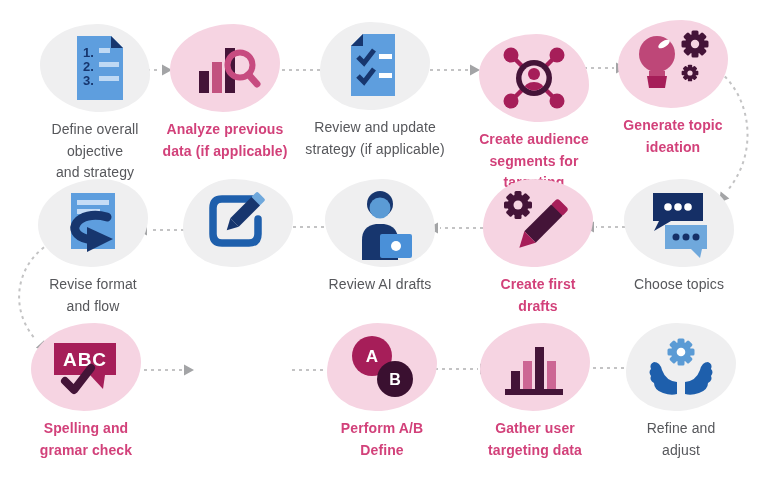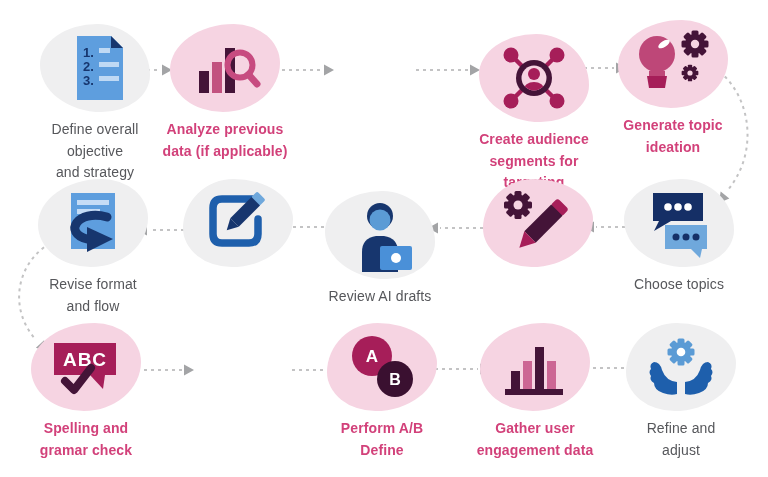--- a/index.html
+++ b/index.html
@@ -15,21 +15,21 @@
   .rB{border-radius:58% 42% 52% 48%/52% 44% 56% 48%;}
   .rC{border-radius:46% 54% 56% 44%/56% 46% 54% 44%;}
   .icon{position:absolute;left:50%;top:50%;transform:translate(-50%,-50%);overflow:visible;}
   .icon.offR{transform:translate(calc(-50% + 6px),-50%);}
   .label{margin-top:4px;font-size:14px;line-height:21.5px;white-space:pre-line;letter-spacing:.1px;}
   .label.default{color:#56575B;font-weight:500;}
   .label.accent{color:#D2417A;font-weight:700;text-align:center;}
   
   .p11{left:95px;top:21px}.p12{left:225px;top:21px}.p13{left:375px;top:19px}
   .p14{left:534px;top:31px}.p15{left:673px;top:17px}
-  .p21{left:93px;top:176px}.p22{left:238px;top:176px}.p23{left:380px;top:188px}
+  .p21{left:93px;top:176px}.p22{left:238px;top:176px}.p23{left:380px;top:176px}
   .p24{left:538px;top:176px}.p25{left:679px;top:176px}
   .p31{left:86px;top:320px}.p32{left:245px;top:320px}.p33{left:382px;top:320px}
   .p34{left:535px;top:320px}.p35{left:681px;top:320px}
   svg text{font-family:"Liberation Sans",sans-serif;}
 </style>
 </head>
 <body>
 
 <div class="canvas">
 
@@ -95,20 +95,35 @@
         <rect x="25" y="27" width="10" height="31" fill="#C2527F"></rect>
         <rect x="38" y="13" width="10" height="45" fill="#441438"></rect>
         <circle cx="53" cy="30" r="12.5" fill="none" stroke="#C74B80" stroke-width="6"></circle>
         <line x1="61.5" y1="39.5" x2="70" y2="49" stroke="#C74B80" stroke-width="7" stroke-linecap="round"></line>
       </svg>
     </div>
     <div class="label accent">Analyze previous
 data (if applicable)</div>
   </div>
 
+  <div class="cell p13">
+    <div class="figure">
+      <div class="blob gray rC"></div>
+      <svg class="icon" width="76" height="76" viewBox="0 0 76 76">
+        <path d="M26 6 H58 V68 H14 V18 Z" fill="#5E9EDE"></path>
+        <path d="M26 6 L26 18 L14 18 Z" fill="#17366E"></path>
+        <polyline points="21,29 27,35 37,22" stroke="#17366E" stroke-width="5" fill="none"></polyline>
+        <rect x="42" y="26" width="13" height="5" fill="#FFFFFF"></rect>
+        <polyline points="21,48 27,54 37,41" stroke="#17366E" stroke-width="5" fill="none"></polyline>
+        <rect x="42" y="45" width="13" height="5" fill="#FFFFFF"></rect>
+      </svg>
+    </div>
+    <div class="label default">Review and update
+strategy (if applicable)</div>
+  </div>
 
   <div class="cell p14">
     <div class="figure">
       <div class="blob pink rA"></div>
       <svg class="icon" width="80" height="80" viewBox="0 0 80 80">
         <g stroke="#A61E59" stroke-width="4.5">
           <line x1="40" y1="40" x2="17" y2="17"></line>
             <line x1="40" y1="40" x2="63" y2="17"></line>
           <line x1="40" y1="40" x2="17" y2="63"></line>
             <line x1="40" y1="40" x2="63" y2="63"></line>
@@ -224,20 +239,22 @@
           </g>
           <circle r="4.5" fill="#F6D4E2"></circle>
         </g>
         <g transform="translate(44,42) rotate(45)">
           <rect x="-8" y="-30" width="16" height="10" rx="3" fill="#A61E59"></rect>
           <rect x="-8" y="-21" width="16" height="38" fill="#441438"></rect>
           <polygon points="-8,17 8,17 0,32" fill="#A61E59"></polygon>
         </g>
       </svg>
     </div>
+    <div class="label accent">Create first
+drafts</div>
   </div>
 
   <div class="cell p25">
     <div class="figure">
       <div class="blob gray rA"></div>
       <svg class="icon" width="76" height="76" viewBox="0 0 76 76">
         <rect x="12" y="8" width="50" height="28" fill="#152F66"></rect>
         <polygon points="18,36 13,46 30,36" fill="#152F66"></polygon>
         <circle cx="27" cy="22" r="3.8" fill="#FFFFFF"></circle>
           <circle cx="37" cy="22" r="3.8" fill="#FFFFFF"></circle>
@@ -286,21 +303,21 @@
       <div class="blob pink rB"></div>
       <svg class="icon" width="80" height="70" viewBox="0 0 80 70">
         <rect x="16" y="39" width="9" height="18" fill="#441438"></rect>
         <rect x="28" y="29" width="9" height="28" fill="#CC6694"></rect>
         <rect x="40" y="15" width="9" height="42" fill="#441438"></rect>
         <rect x="52" y="29" width="9" height="28" fill="#CC6694"></rect>
         <rect x="10" y="57" width="58" height="6" fill="#441438"></rect>
       </svg>
     </div>
     <div class="label accent">Gather user
-engagement data</div>
+targeting data</div>
   </div>
 
   <div class="cell p35">
     <div class="figure">
       <div class="blob gray rC"></div>
       <svg class="icon" width="80" height="74" viewBox="0 0 80 74">
         <g transform="translate(40,22)">
           <g fill="#5B9BD5">
             <rect x="-3.5" y="-13.5" width="7" height="27" rx="1.5"></rect>
             <rect x="-3.5" y="-13.5" width="7" height="27" rx="1.5" transform="rotate(45)"></rect>

